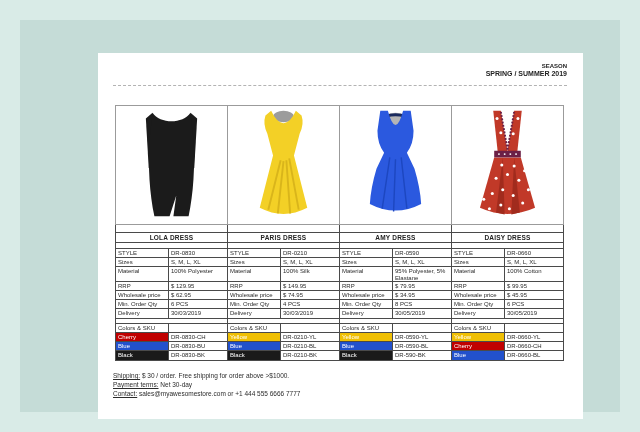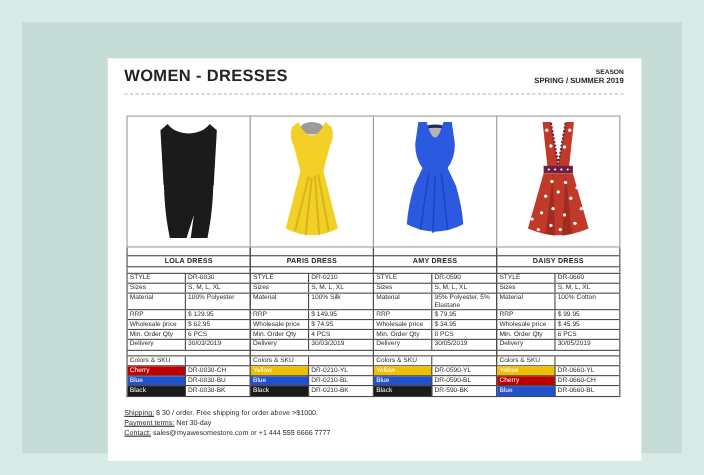--- a/index.html
+++ b/index.html
@@ -34,21 +34,20 @@
   .footer { position: absolute; left: 15px; top: 318px; font-size: 6.5px; color: #2c2c2c; line-height: 9px; }
   .f-label { text-decoration: underline; }
 </style>
 </head>
 <body>
 
 <div class="stage">
   <div class="panel">
     <div class="page">
 
-      <div class="hdr-title">WOMEN - DRESSES</div>
       <div class="season">
         <div class="s1">SEASON</div>
         <div class="s2">SPRING / SUMMER 2019</div>
       </div>
       <div class="rule"></div>
 
       <div class="table">
 
         <div class="pcol">
           <div class="img-cell">

